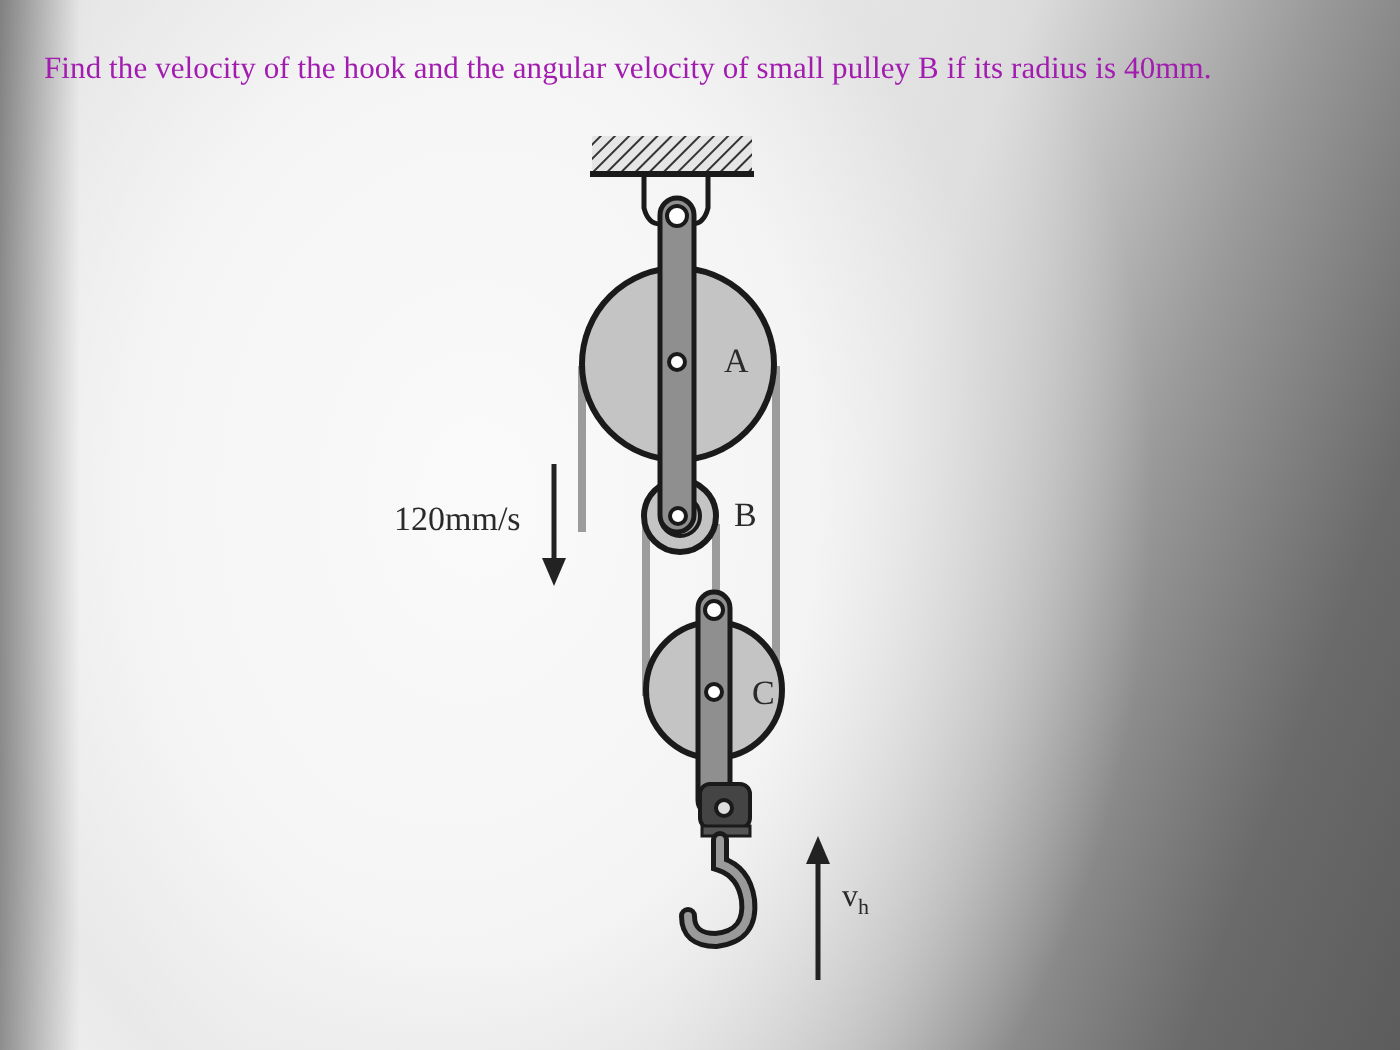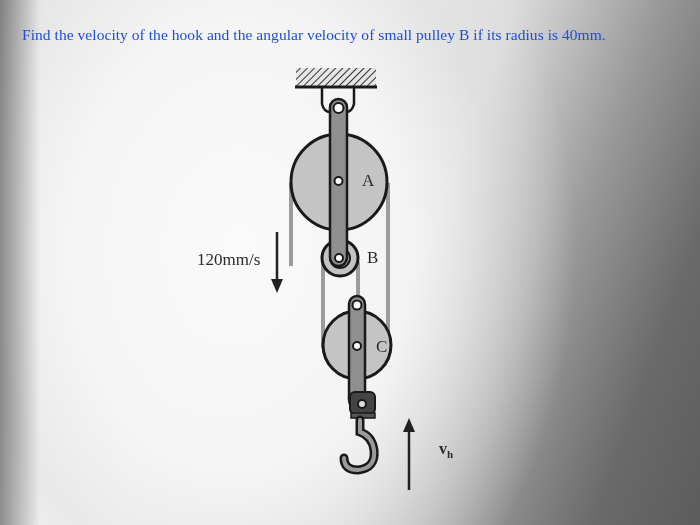--- a/index.html
+++ b/index.html
@@ -13,21 +13,21 @@
     background:
       radial-gradient(ellipse 420px 560px at 240px 250px, rgba(250,250,250,1) 0%, rgba(245,245,245,0.95) 40%, rgba(225,225,225,0.6) 62%, rgba(0,0,0,0) 80%),
       linear-gradient(110deg, #cfcfcf 0%, #f2f2f2 6%, #f5f5f5 35%, #dcdcdc 58%, #9a9a9a 74%, #6a6a6a 88%, #5c5c5c 100%);
   }
   .left-shade {
     position: absolute; left: 0; top: 0; bottom: 0; width: 40px;
     background: linear-gradient(90deg, rgba(60,60,60,0.55), rgba(60,60,60,0));
   }
   .problem-text {
     position: absolute; left: 22px; top: 26px;
-    font-size: 15.5px; color: #1d4ed8; letter-spacing: 0.05px;
+    font-size: 15.5px; color: #a21caf; letter-spacing: 0.05px;
     white-space: nowrap;
   }
   .label {
     position: absolute; color: #2a2a2a; font-size: 17px;
   }
   svg.diagram { position: absolute; left: 0; top: 0; }
 </style>
 </head>
 <body>
 
@@ -98,13 +98,13 @@
   <g>
     <line x1="409" y1="430" x2="409" y2="490" stroke="#222" stroke-width="2.5"></line>
     <polygon points="403,432 415,432 409,418" fill="#222"></polygon>
   </g>
 </svg>
 
 <div class="label" style="left:362px; top:171px;">A</div>
 <div class="label" style="left:367px; top:248px;">B</div>
 <div class="label" style="left:376px; top:337px;">C</div>
 <div class="label" style="left:197px; top:250px;text-align:right;">120mm/s</div>
-<div class="label" style="left:439px; top:440px; font-size:16px;font-weight:bold;"><span>v</span><sub style="font-size:11px;">h</sub></div>
+<div class="label" style="left:421px; top:440px; font-size:16px;"><span>v</span><sub style="font-size:11px;">h</sub></div>
 
 </body></html>

